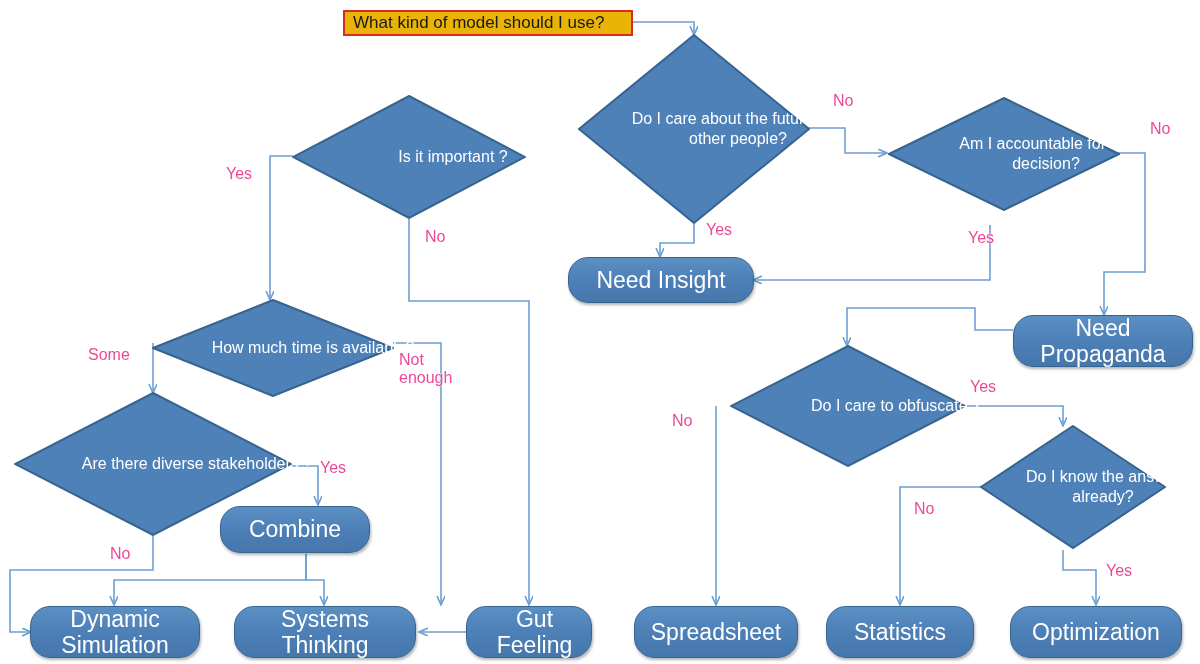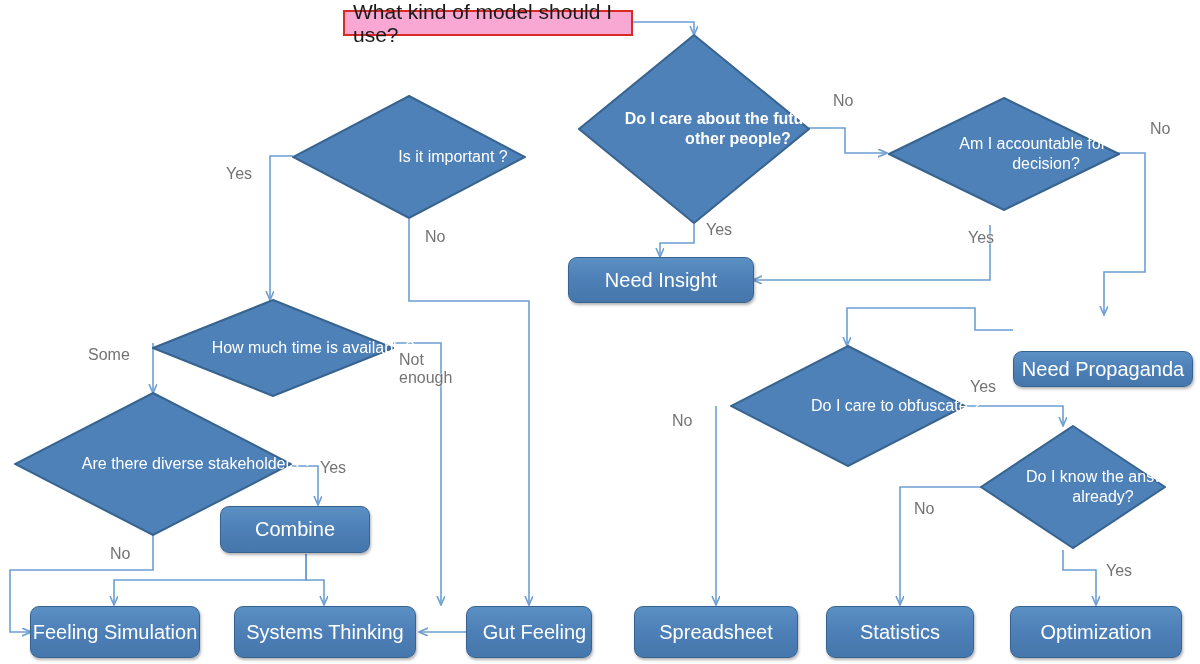--- a/index.html
+++ b/index.html
@@ -5,47 +5,47 @@
   html,body{margin:0;padding:0;background:#ffffff;}
   body{width:1200px;height:664px;overflow:hidden;
        font-family:"Liberation Sans","DejaVu Sans",sans-serif;}
   #stage{position:relative;width:1200px;height:664px;background:#fff;}
   svg#wires{position:absolute;left:0;top:0;width:1200px;height:664px;}
 
   .node{position:absolute;box-sizing:border-box;}
 
   
   .titlebox{
-    background:#f9a8d4;border:2px solid #d92b24;
+    background:#eab308;border:2px solid #d92b24;
     display:flex;align-items:center;
-    padding:0 8px;color:#1a1a1a;font-size:21px;line-height:1.1;
+    padding:0 8px;color:#1a1a1a;font-size:17px;line-height:1.1;
   }
 
   
   .proc{
     background:linear-gradient(180deg,#5b90c4 0%,#4e81b8 45%,#4576ac 100%);
-    border:1px solid #37638f;border-radius:9px;
+    border:1px solid #37638f;border-radius:20px;
     color:#ffffff;display:flex;align-items:center;justify-content:center;
-    text-align:center;font-size:20px;line-height:1.15;
+    text-align:center;font-size:23px;line-height:1.15;
     box-shadow:1px 2px 3px rgba(0,0,0,.30);
   }
 
   
   .diamond{display:block;}
   .diamond .shape{
     position:absolute;left:0;top:0;width:100%;height:100%;
   }
   .diamond .lbl{
     position:absolute;left:0;top:0;width:100%;height:100%;
     display:flex;align-items:center;justify-content:center;
     text-align:center;color:#ffffff;font-size:16px;line-height:1.22;
     pointer-events:none;
   }
   .edgelabel{
-    position:absolute;color:#737373;font-size:16px;white-space:nowrap;
+    position:absolute;color:#ec4899;font-size:16px;white-space:nowrap;
     text-shadow:0 0 2px #fff,0 0 2px #fff;
   }
 </style>
 </head>
 <body>
 
 <div id="stage">
 
   <svg id="wires" viewBox="0 0 1200 664" xmlns="http://www.w3.org/2000/svg">
     <defs>
@@ -92,21 +92,21 @@
 
       <path d="M466,632 L420,632"></path>
     </g>
 
   </svg>
 
   <div class="node titlebox" style="left:343px;top:10px;width:290px;height:26px;">
     <span>What kind of model should I use?</span>
   </div>
 
-  <div class="node diamond" style="left:578px;top:34px;width:232px;height:190px;font-weight:bold;">
+  <div class="node diamond" style="left:578px;top:34px;width:232px;height:190px;">
     <svg class="shape" viewBox="0 0 232 190" preserveAspectRatio="none">
       <polygon points="116,1 231,95 116,189 1,95" fill="#4e81b8" stroke="#37638f" stroke-width="2"></polygon>
     </svg>
     <div class="lbl" style="padding:0 44px;">Do I care about the future and other people?</div>
   </div>
 
   <div class="node diamond" style="left:292px;top:95px;width:234px;height:124px;">
     <svg class="shape" viewBox="0 0 234 124" preserveAspectRatio="none">
       <polygon points="117,1 233,62 117,123 1,62" fill="#4e81b8" stroke="#37638f" stroke-width="2"></polygon>
     </svg>
@@ -145,30 +145,30 @@
     <svg class="shape" viewBox="0 0 186 124" preserveAspectRatio="none">
       <polygon points="93,1 185,62 93,123 1,62" fill="#4e81b8" stroke="#37638f" stroke-width="2"></polygon>
     </svg>
     <div class="lbl" style="padding:0 30px;">Do I know the answer already?</div>
   </div>
 
   <div class="node proc" style="left:568px;top:257px;width:186px;height:46px;">
     <span>Need Insight</span>
   </div>
 
-  <div class="node proc" style="left:1013px;top:315px;width:180px;height:36px;margin-top:36px;">
+  <div class="node proc" style="left:1013px;top:315px;width:180px;height:52px;">
     <span>Need Propaganda</span>
   </div>
 
   <div class="node proc" style="left:220px;top:506px;width:150px;height:47px;">
     <span>Combine</span>
   </div>
 
   <div class="node proc" style="left:30px;top:606px;width:170px;height:52px;">
-    <span>Feeling Simulation</span>
+    <span>Dynamic Simulation</span>
   </div>
 
   <div class="node proc" style="left:234px;top:606px;width:182px;height:52px;">
     <span>Systems Thinking</span>
   </div>
 
   <div class="node proc" style="left:466px;top:606px;width:126px;height:52px;padding-left:11px;">
     <span>Gut Feeling</span>
   </div>
 

